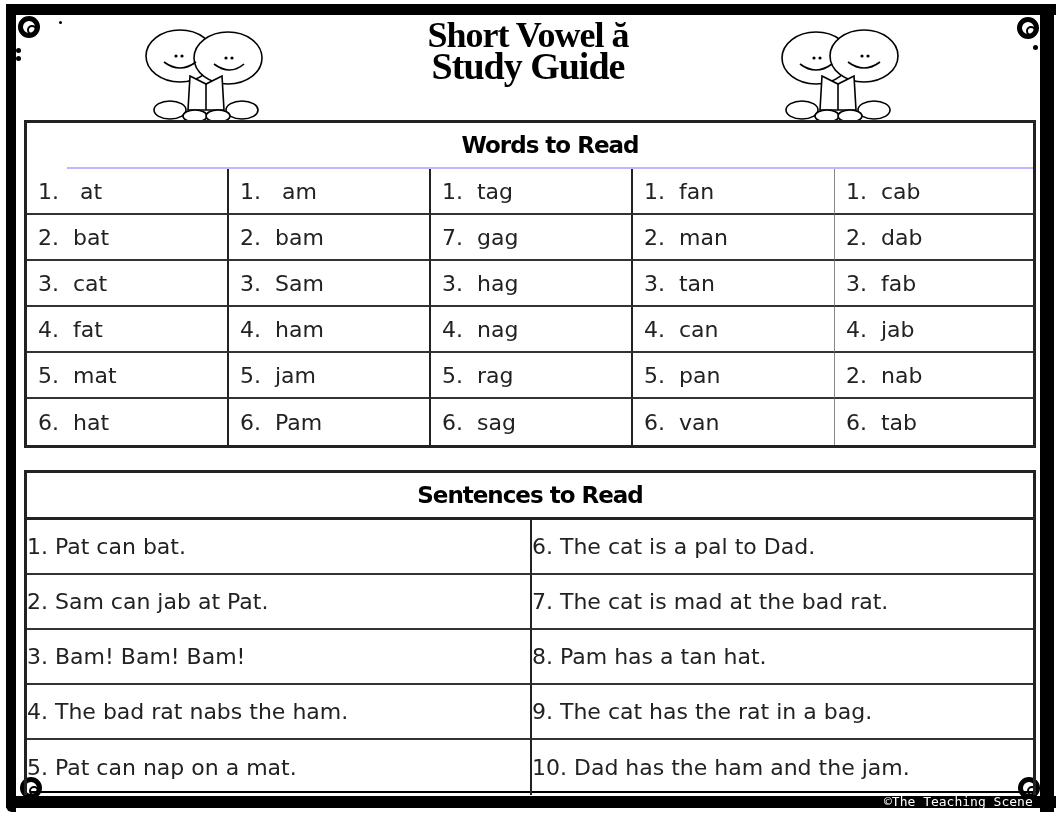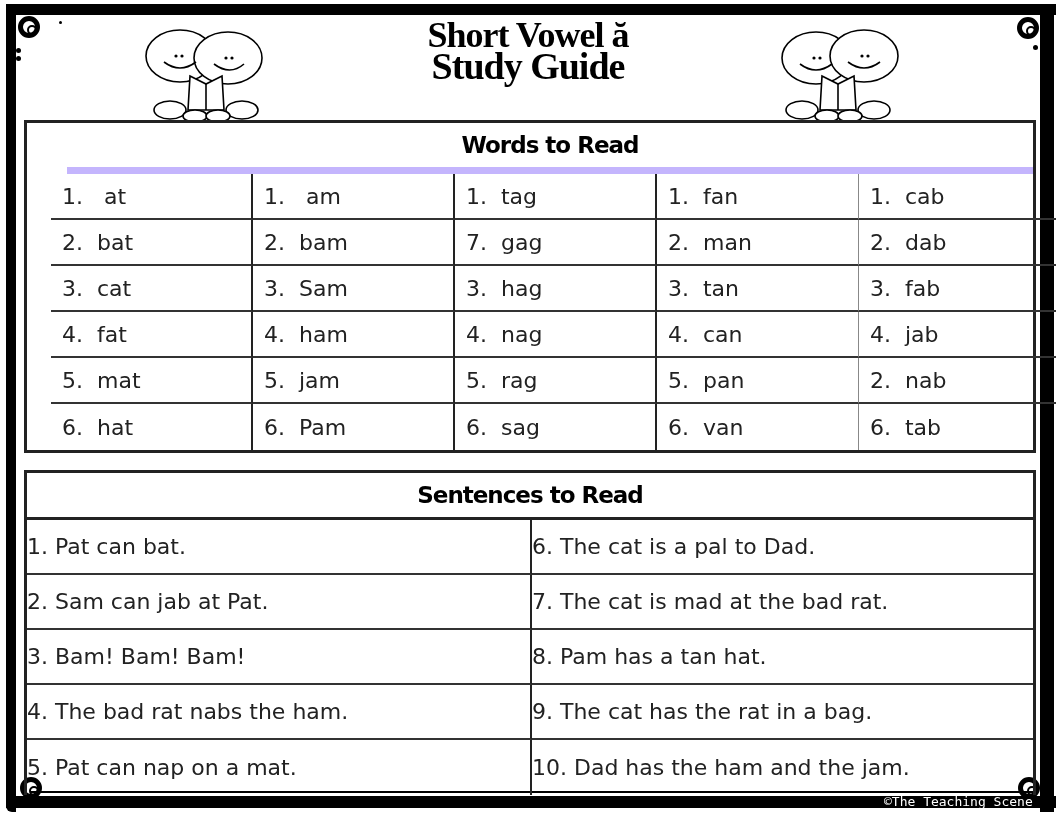--- a/index.html
+++ b/index.html
@@ -10,22 +10,22 @@
   .frame-bottom { position:absolute; left:6px; top:796px; width:1050px; height:12px; background:#000; }
   .inner-bottom-line { position:absolute; left:30px; top:791px; width:1004px; height:2px; background:#000; }
   .swirl { position:absolute; width:22px; height:22px; border:5px solid #000; border-radius:50%; box-sizing:border-box; }
   .swirl::after { content:""; position:absolute; left:4px; top:4px; width:6px; height:6px; border:2px solid #000; border-radius:50%; }
   .dot { position:absolute; width:5px; height:5px; background:#000; border-radius:50%; }
   .title { position:absolute; left:0; width:1056px; text-align:center; font-family:Liberation Serif, serif; font-weight:bold; color:#000; letter-spacing:-1px; }
   .title.l1 { top:14px; font-size:36px; }
   .title.l2 { top:44px; font-size:38px; }
   .kids { position:absolute; width:130px; height:108px; top:14px; }
   .words-table { position:absolute; left:24px; top:120px; width:1012px; border:3px solid #222; box-sizing:border-box; border-collapse:collapse; }
-  .words-table .head { height:44px; border-bottom:7px solid #c4b5fd; display:flex; align-items:center; justify-content:center; font-weight:bold; font-size:23px; color:#000; letter-spacing:-1px;margin-left:40px; }
-  .words-grid { display:grid; grid-template-columns:202px 202px 202px 202px 198px;margin-left:24px; }
+  .words-table .head { height:44px; border-bottom:2px solid #c4b5fd; display:flex; align-items:center; justify-content:center; font-weight:bold; font-size:23px; color:#000; letter-spacing:-1px;margin-left:40px; }
+  .words-grid { display:grid; grid-template-columns:202px 202px 202px 202px 198px; }
   .wcell { height:46px; border-right:2px solid #222; border-bottom:2px solid #333; box-sizing:border-box; font-size:22px; display:flex; align-items:center; padding-left:11px; white-space:pre; }
   .wcell.c4 { border-right:1px solid #888; }
   .wcell.c5 { border-right:none; }
   .wcell.r6 { border-bottom:none; }
   .sent-table { position:absolute; left:24px; top:470px; width:1012px; border:3px solid #222; border-bottom:none; box-sizing:border-box; }
   .sent-table .head { height:44px; border-bottom:3px solid #222; display:flex; align-items:center; justify-content:center; font-weight:bold; font-size:23px; color:#000; letter-spacing:-1px; }
   .sent-grid { display:grid; grid-template-columns:505px 501px; }
   .scell { height:55px; border-bottom:2px solid #333; box-sizing:border-box; font-size:22px; display:flex; align-items:center; }
   .scell.left { border-right:2px solid #222; }
   .credit { position:absolute; left:884px; top:794px; font-size:13px; color:#fff; font-family:"DejaVu Sans Mono", monospace; }

